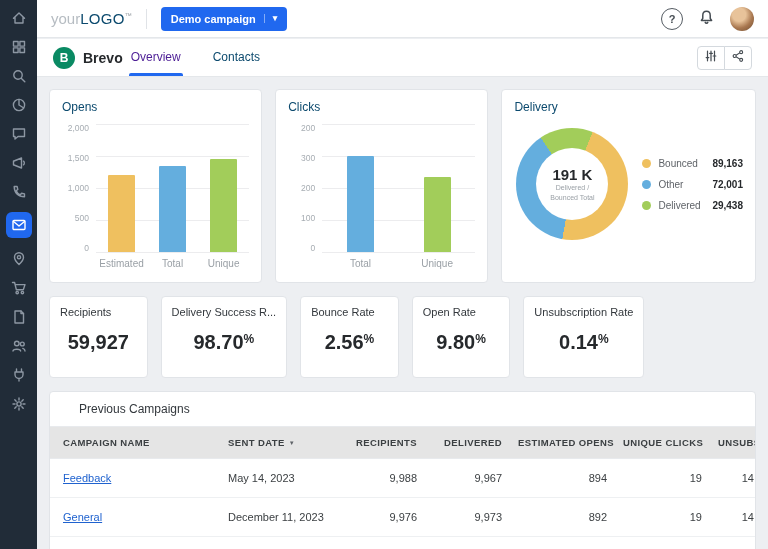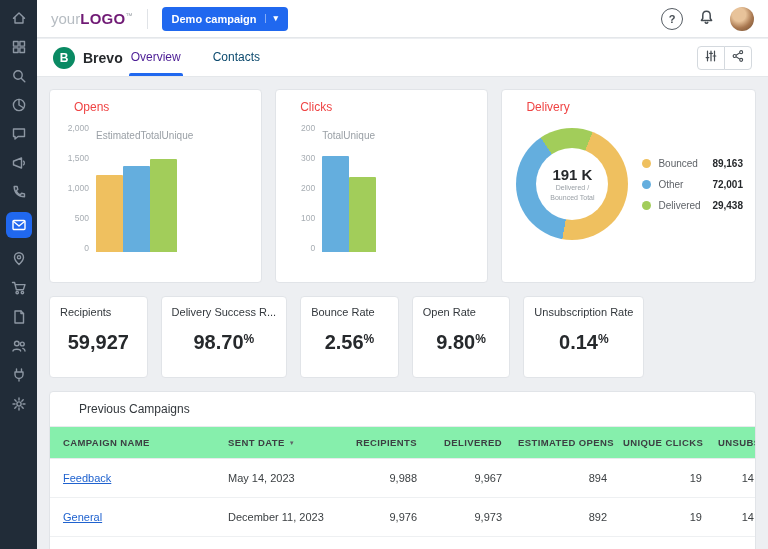--- a/index.html
+++ b/index.html
@@ -13,21 +13,21 @@
   .side-item { width:26px; height:17px; display:flex; align-items:center; justify-content:center;
                color:#8d97a3; cursor:pointer; }
   .side-item svg { width:16px; height:16px; }
   .side-item.active { background:#2068ef; color:#fff; border-radius:6px; height:26px; }
 
   
   .header { position:absolute; left:37px; right:0; top:0; height:38px; background:#fff;
             border-bottom:1px solid #e4e7ea; display:flex; align-items:center; padding:0 14px; }
   .logo { white-space:nowrap; }
   .logo-your { color:#b6bcc2; font-size:15px; }
-  .logo-logo { color:#701a75; font-weight:bold; font-size:15px; letter-spacing:.3px; }
+  .logo-logo { color:#0c4a6e; font-weight:normal; font-size:15px; letter-spacing:.3px; }
   .logo-tm { color:#9aa0a6; font-size:7px; vertical-align:super; }
   .vdiv { width:1px; height:20px; background:#e0e3e7; margin:0 14px; }
   .campaign-btn { background:#2068ef; color:#fff; border:none; border-radius:4px; font-size:11px;
                   font-weight:bold; padding:6px 10px; display:flex; align-items:center; gap:8px;
                   cursor:pointer; font-family:inherit; }
   .campaign-btn .caret { border-left:1px solid rgba(255,255,255,.45); padding-left:8px; font-size:9px; line-height:1; }
   .spacer { flex:1; }
   .icon-btn { background:none; border:none; cursor:pointer; color:#454c52; padding:0;
               margin-left:15px; display:flex; align-items:center; justify-content:center; }
   .help-btn { width:22px; height:22px; border:1.5px solid #555c63; border-radius:50%;
@@ -52,30 +52,30 @@
   .btn-group button { width:28px; height:24px; background:#fff; border:1px solid #d4d9de;
                       display:flex; align-items:center; justify-content:center; color:#454c52;
                       cursor:pointer; padding:0; }
   .btn-group button:first-child { border-radius:4px 0 0 4px; }
   .btn-group button:last-child { border-radius:0 4px 4px 0; margin-left:-1px; }
   .btn-group svg { width:14px; height:14px; }
 
   
   .main { position:absolute; left:37px; right:0; top:77px; bottom:0; padding:12px; overflow:hidden; }
   .card { background:#fff; border:1px solid #e1e4e8; border-radius:4px; }
-  .card-title { font-size:12px; color:#ef4444;margin-left:12px; }
+  .card-title { font-size:12px; color:#0c4a6e; }
 
   .charts-row { display:grid; grid-template-columns:1fr 1fr 1fr; gap:13px; }
   .chart-card { height:194px; padding:10px 12px; }
 
   .bar-chart { display:flex; margin-top:10px; }
   .y-axis { width:34px; height:128px; display:flex; flex-direction:column; justify-content:space-between;
             align-items:flex-end; padding-right:7px; }
   .y-axis span { font-size:8.5px; color:#a7adb3; line-height:1; }
-  .plot-area { flex:1; display:flex; }
+  .plot-area { flex:1; display:flex; flex-direction:column; }
   .plot { position:relative; height:128px; }
   .gridline { position:absolute; left:0; right:0; height:1px; background:#ececee; }
   .bars { position:absolute; left:0; right:0; top:0; bottom:0; display:flex; }
   .bar-slot { flex:1; display:flex; justify-content:center; align-items:flex-end; height:100%; }
   .bar { width:27px; border-radius:1px 1px 0 0; }
   .x-labels { display:flex; margin-top:6px; }
   .x-labels span { flex:1; text-align:center; font-size:10px; color:#9aa0a6; }
 
   .delivery-body { display:flex; align-items:center; margin-top:14px; gap:14px; padding-left:2px; }
   .donut { width:112px; height:112px; border-radius:50%; position:relative; flex-shrink:0; }
@@ -92,21 +92,21 @@
   .stats-row { display:grid; grid-template-columns:repeat(6,1fr); gap:13px; margin-top:13px; }
   .stat-card { height:82px; padding:9px 10px; }
   .stat-label { font-size:11px; color:#33383d; white-space:nowrap; overflow:hidden; text-overflow:ellipsis; }
   .stat-value { text-align:center; margin-top:13px; font-size:20px; font-weight:bold; color:#26292c; }
   .stat-suffix { font-size:12px; vertical-align:6px; }
 
   .table-card { margin-top:13px; height:210px; padding-top:10px; overflow:hidden; }
   .table-title { font-size:12px; color:#33383d; padding:0 29px 10px; }
   .camp-table { width:730px; border-collapse:collapse; table-layout:fixed; }
   .camp-table th { font-size:9.5px; color:#3c4043; font-weight:bold; letter-spacing:.4px; text-align:left;
-                   padding:10px 8px; background:#86efac; border-top:1px solid #e8eaed;
+                   padding:10px 8px; background:#e5e5e5; border-top:1px solid #e8eaed;
                    border-bottom:1px solid #e8eaed; white-space:nowrap; overflow:hidden; }
   .camp-table th.num { text-align:right; }
   .camp-table th.clipped { text-align:left; }
   .camp-table td { font-size:11px; color:#3c4043; padding:13px 8px; border-bottom:1px solid #eef0f2;
                    white-space:nowrap; overflow:hidden; }
   .camp-table td.num { text-align:right; }
   .camp-table td.last, .camp-table th.last { padding-right:26px; }
   .camp-table td:first-child, .camp-table th:first-child { padding-left:13px; }
   a.camp-link { color:#1f62cf; text-decoration:underline; cursor:pointer; }
   .sort-caret { font-size:6px; color:#5f6368; margin-left:4px; vertical-align:1px; }

